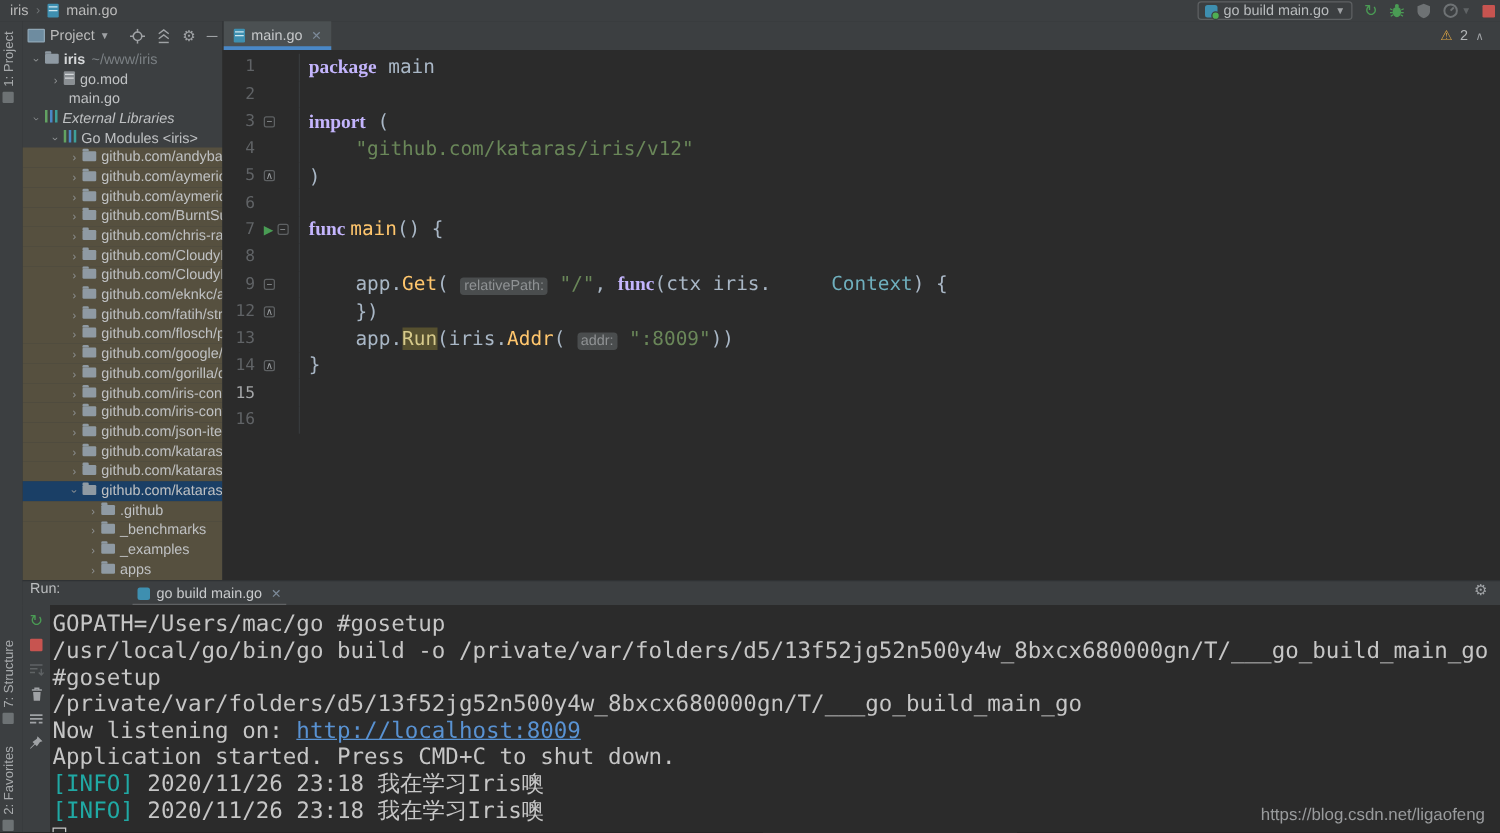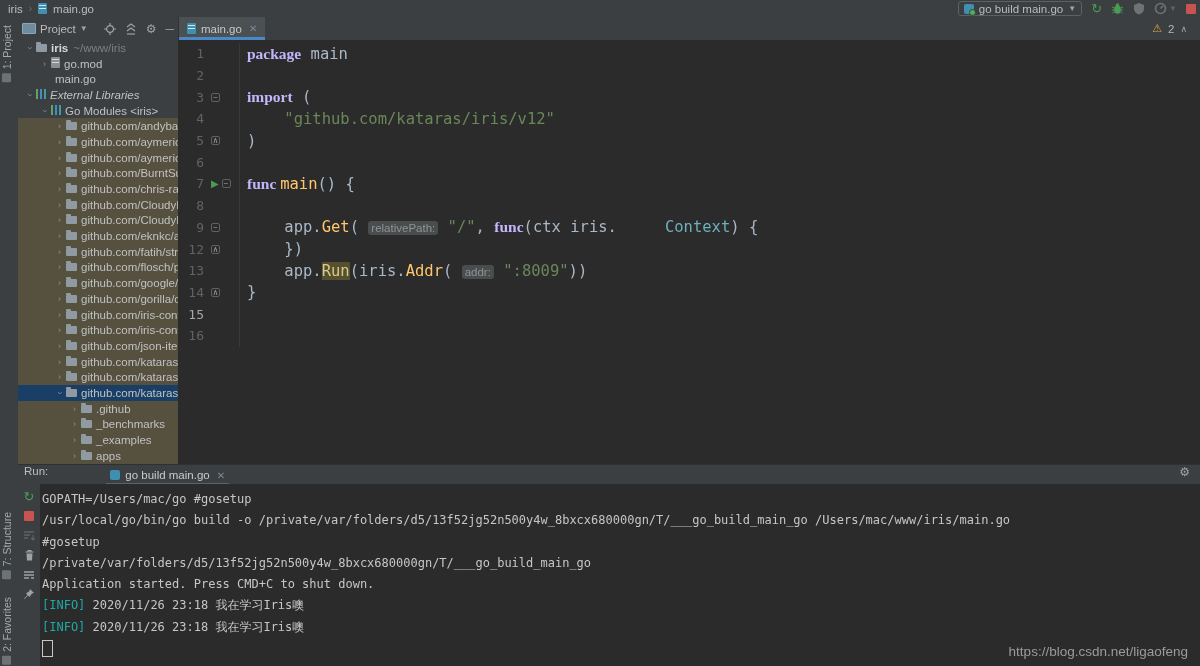--- a/index.html
+++ b/index.html
@@ -91,21 +91,21 @@
   .rtab{display:flex;align-items:center;gap:5px;padding:0 6px;height:100%;position:relative;color:#c8cacc;}
   .rtab:after{content:"";position:absolute;left:2px;right:2px;bottom:0;height:2px;background:#5f6264;}
   #run-gear{margin-left:auto;padding-right:10px;color:#9fa2a5;font-size:12px;}
   #console-toolbar{position:absolute;left:18px;top:484px;width:22px;height:182px;background:#3c3f41;
                    display:flex;flex-direction:column;align-items:center;gap:8px;padding-top:7px;box-sizing:border-box;}
   .ct-ic{font-size:13px;line-height:12px;}
   .stop-sq{width:10px;height:10px;background:#c75450;border-radius:1px;}
   svg.lic{display:block;}
   #console{position:absolute;left:40px;top:484px;width:1160px;height:182px;background:#2b2b2b;
            padding:5px 0 0 2px;box-sizing:border-box;overflow:hidden;}
-  .cline{white-space:pre;font-family:"DejaVu Sans Mono",monospace;font-size:12px;line-height:21.3px;color:#c6c6c6;}
+  .cline{white-space:pre;font-family:"DejaVu Sans Mono",monospace;font-size:18px;line-height:21.3px;color:#c6c6c6;}
   .ck-l{color:#5992d2;text-decoration:underline;}
   .ck-i{color:#20a9a4;}
   .cursor{display:inline-block;width:9px;height:15px;border:1px solid #c8c8c8;vertical-align:middle;}
 
   #watermark{position:absolute;right:12px;bottom:7px;color:#999b9d;font-size:13.5px;}
 </style>
 </head>
 <body>
 
 <div id="app">
@@ -456,20 +456,21 @@
           <path d="M7 1l4 4-2 .5L6.5 9 5 7.5 1.5 11 1 10.5 4.5 7 3 5.5 6.5 3z" fill="#9fa2a5"></path>
         </svg>
     </span>
   </div>
 
   <div id="console" class="mono">
       <div class="cline"><span>GOPATH=/Users/mac/go #gosetup</span></div>
       <div class="cline"><span>/usr/local/go/bin/go build -o /private/var/folders/d5/13f52jg52n500y4w_8bxcx680000gn/T/___go_build_main_go /Users/mac/www/iris/main.go</span></div>
       <div class="cline"><span>#gosetup</span></div>
       <div class="cline"><span>/private/var/folders/d5/13f52jg52n500y4w_8bxcx680000gn/T/___go_build_main_go</span></div>
+      <div class="cline"><span>Now listening on: </span><span class="ck-l">http://localhost:8009</span></div>
       <div class="cline"><span>Application started. Press CMD+C to shut down.</span></div>
       <div class="cline"><span class="ck-i">[INFO]</span><span> 2020/11/26 23:18 我在学习Iris噢</span></div>
       <div class="cline"><span class="ck-i">[INFO]</span><span> 2020/11/26 23:18 我在学习Iris噢</span></div>
       <div class="cline"><span class="cursor"></span></div>
     </div>
 
   <div id="watermark">https://blog.csdn.net/ligaofeng</div>
 </div>
 
 </body></html>

